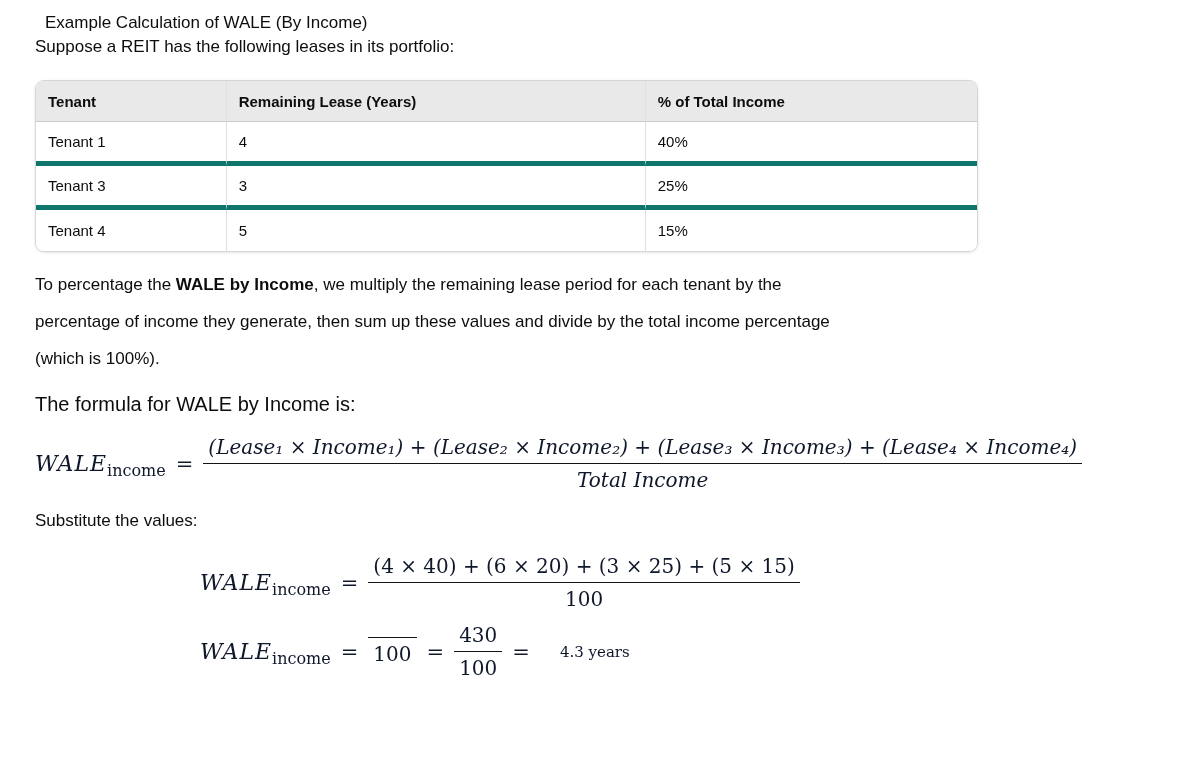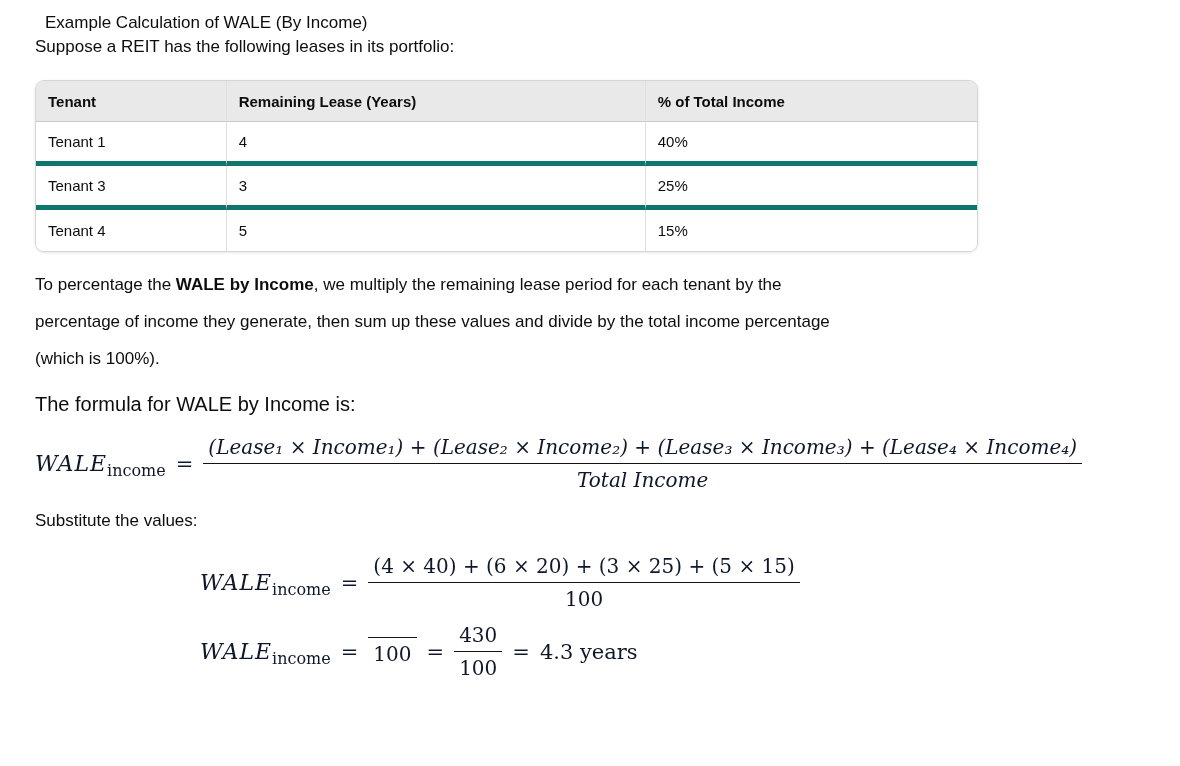--- a/index.html
+++ b/index.html
@@ -57,21 +57,21 @@
   .eq2 { margin-top:20px; margin-left:165px; }
   .eq3 { margin-top:12px; margin-left:165px; }
   .mlhs { display:inline-flex; align-items:baseline; white-space:nowrap; }
   .mi  { font-style:italic; font-size:22px; letter-spacing:1px; }
   .msub { font-size:16px; position:relative; top:5px; letter-spacing:0; }
   .mo  { font-size:21px; margin:0 10px; }
   .frac { display:inline-flex; flex-direction:column; text-align:center; font-size:20px; line-height:24px; }
   .frac .num { padding:0 5px 4px; white-space:nowrap; }
   .frac .den { border-top:1.5px solid #141414; padding:4px 5px 0; white-space:nowrap; }
   .mital { font-style:italic; }
-  .mresult { font-size:21px; white-space:nowrap; }
+  .mresult { font-size:15px; white-space:nowrap;margin-left:20px; }
 </style>
 </head>
 <body>
 
 <div class="heading">Example Calculation of WALE (By Income)</div>
 
 <p class="intro">Suppose a REIT has the following leases in its portfolio:</p>
 
 <table class="lease">
   <colgroup>

